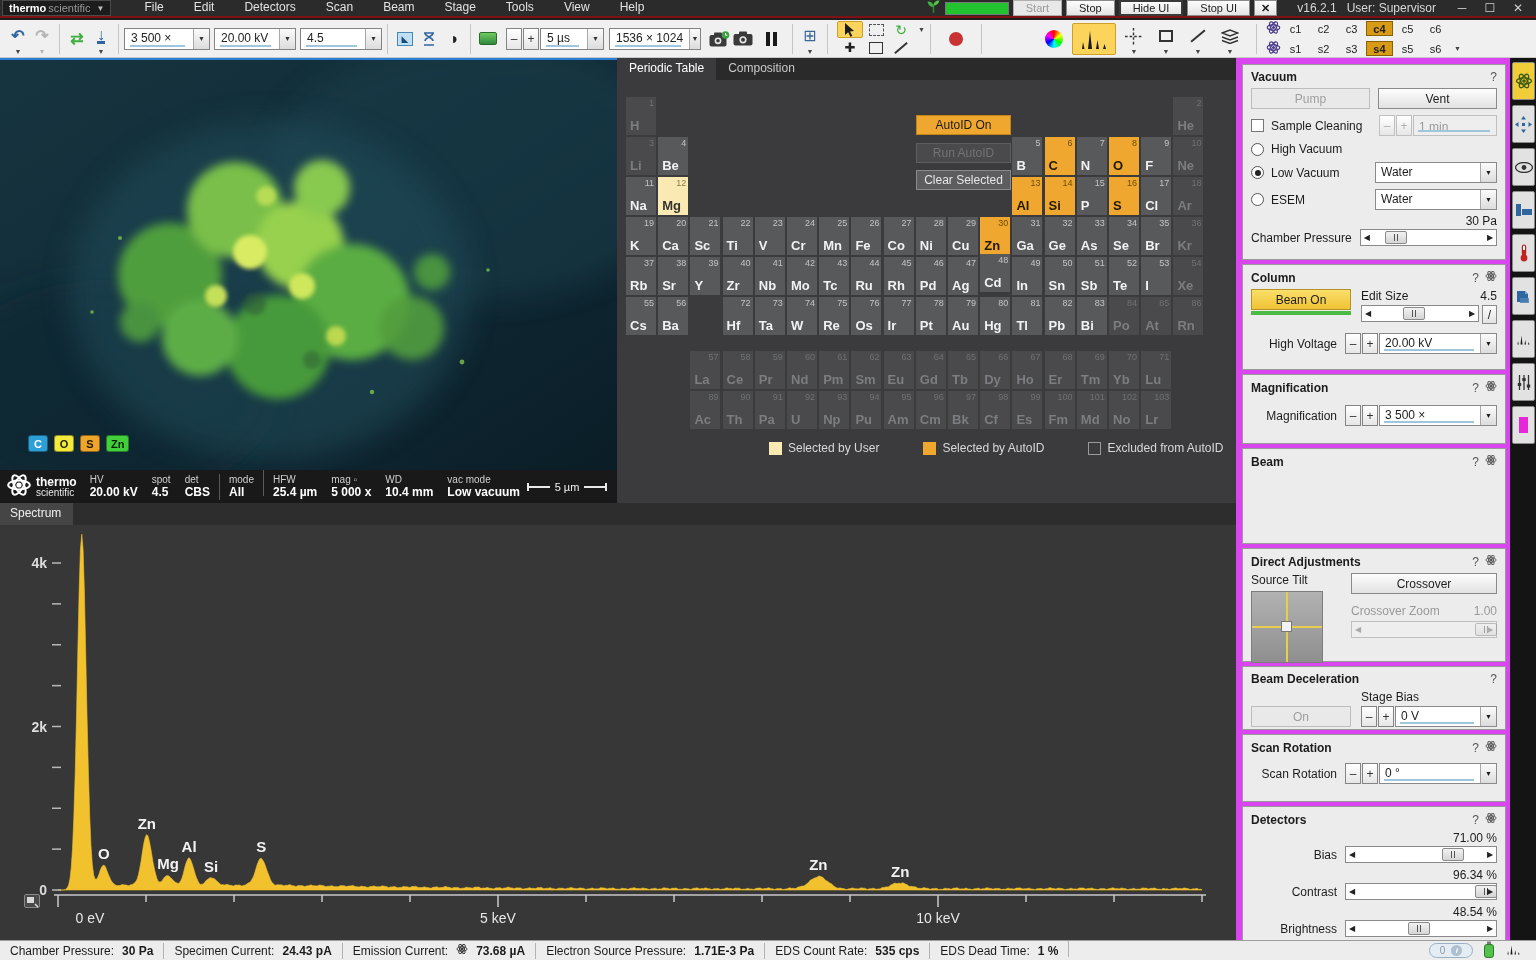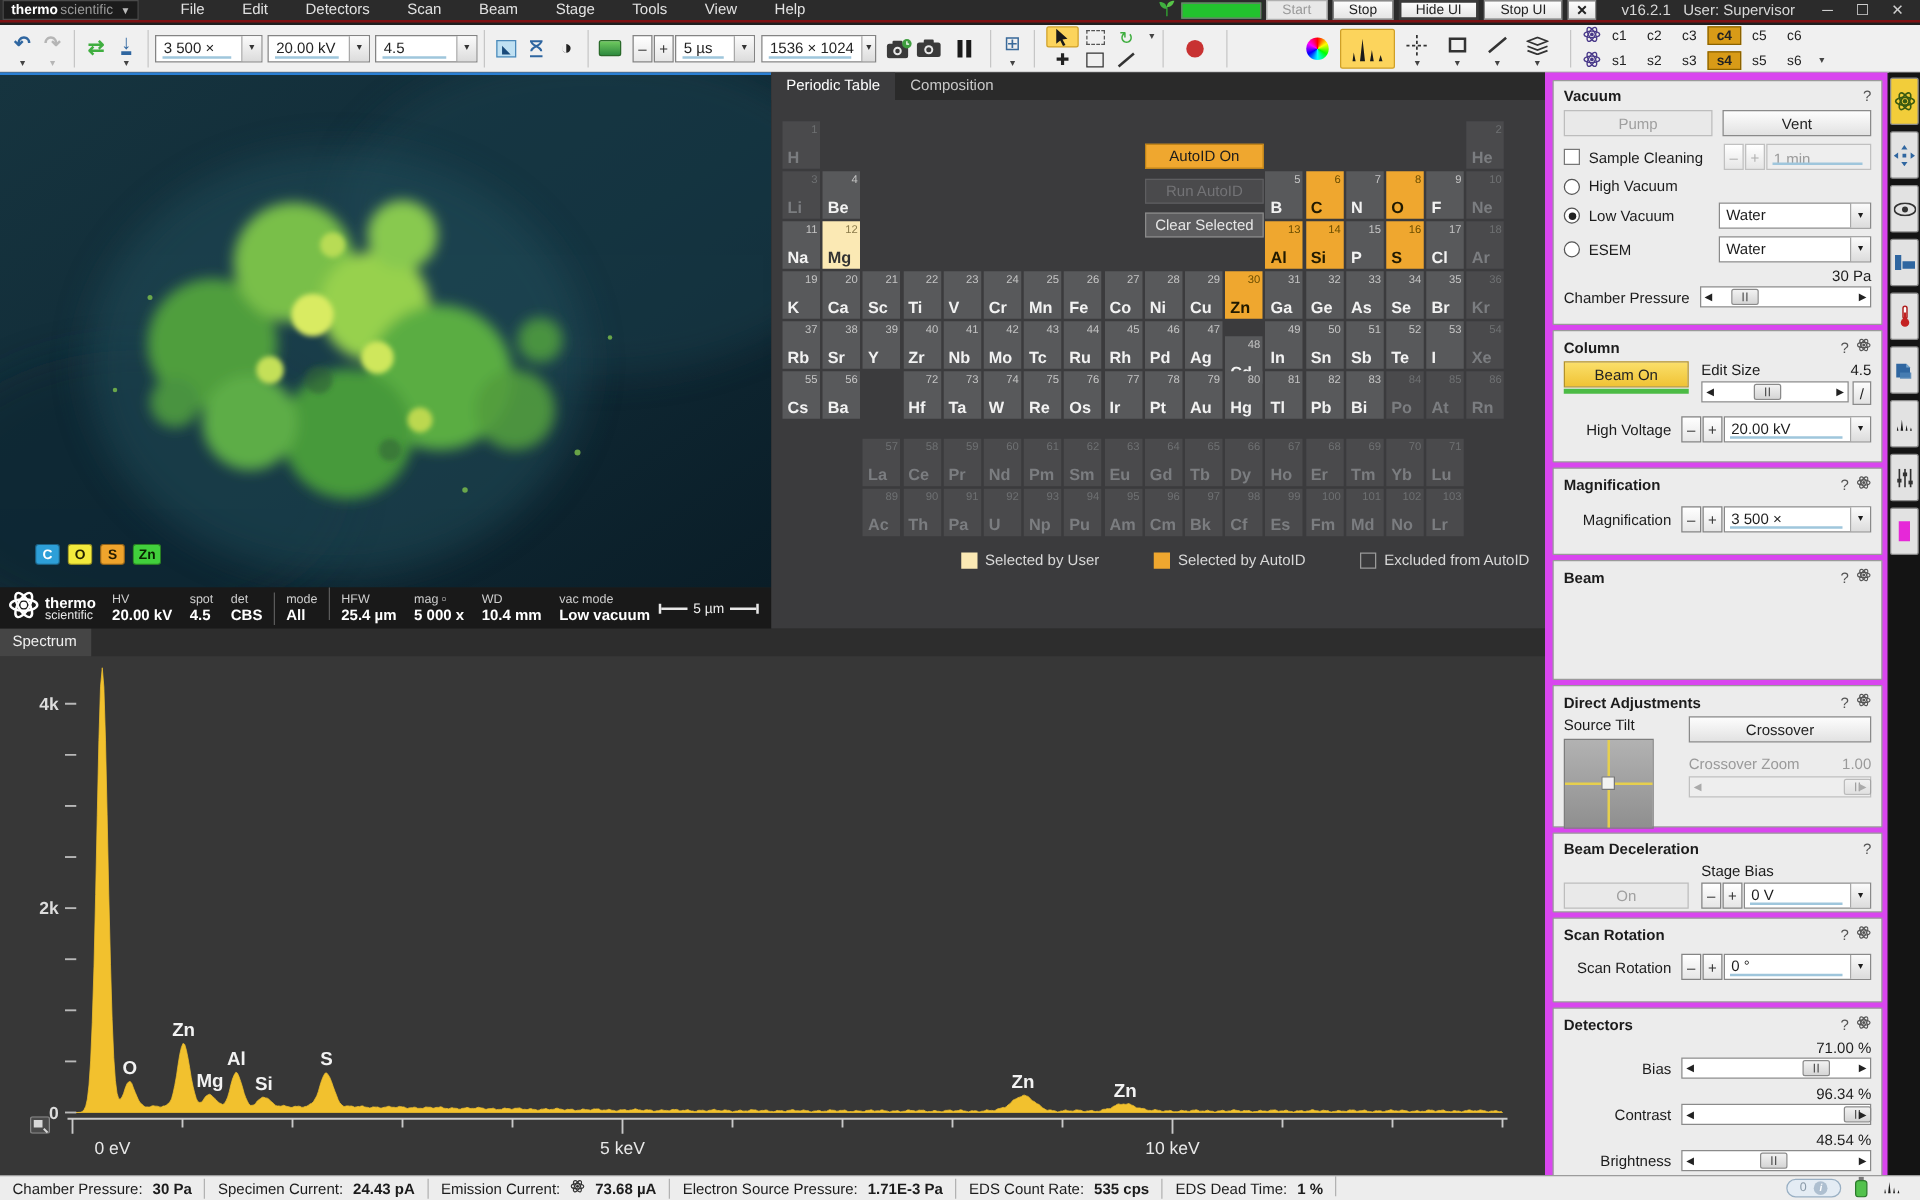--- a/index.html
+++ b/index.html
@@ -747,21 +747,21 @@
           <span class="pt-sym">Rh</span>
         </div>
         <div class="pt-cell st-n" style="left: 289.8px; top: 160px;">
           <span class="pt-num">46</span>
           <span class="pt-sym">Pd</span>
         </div>
         <div class="pt-cell st-n" style="left: 322px; top: 160px;">
           <span class="pt-num">47</span>
           <span class="pt-sym">Ag</span>
         </div>
-        <div class="pt-cell st-n" style="left: 354.2px; top: 172px; padding-left: 28px;">
+        <div class="pt-cell st-n" style="left: 354.2px; top: 157px; padding-left: 28px;">
           <span class="pt-num">48</span>
           <span class="pt-sym">Cd</span>
         </div>
         <div class="pt-cell st-n" style="left: 386.4px; top: 160px;">
           <span class="pt-num">49</span>
           <span class="pt-sym">In</span>
         </div>
         <div class="pt-cell st-n" style="left: 418.6px; top: 160px;">
           <span class="pt-num">50</span>
           <span class="pt-sym">Sn</span>

